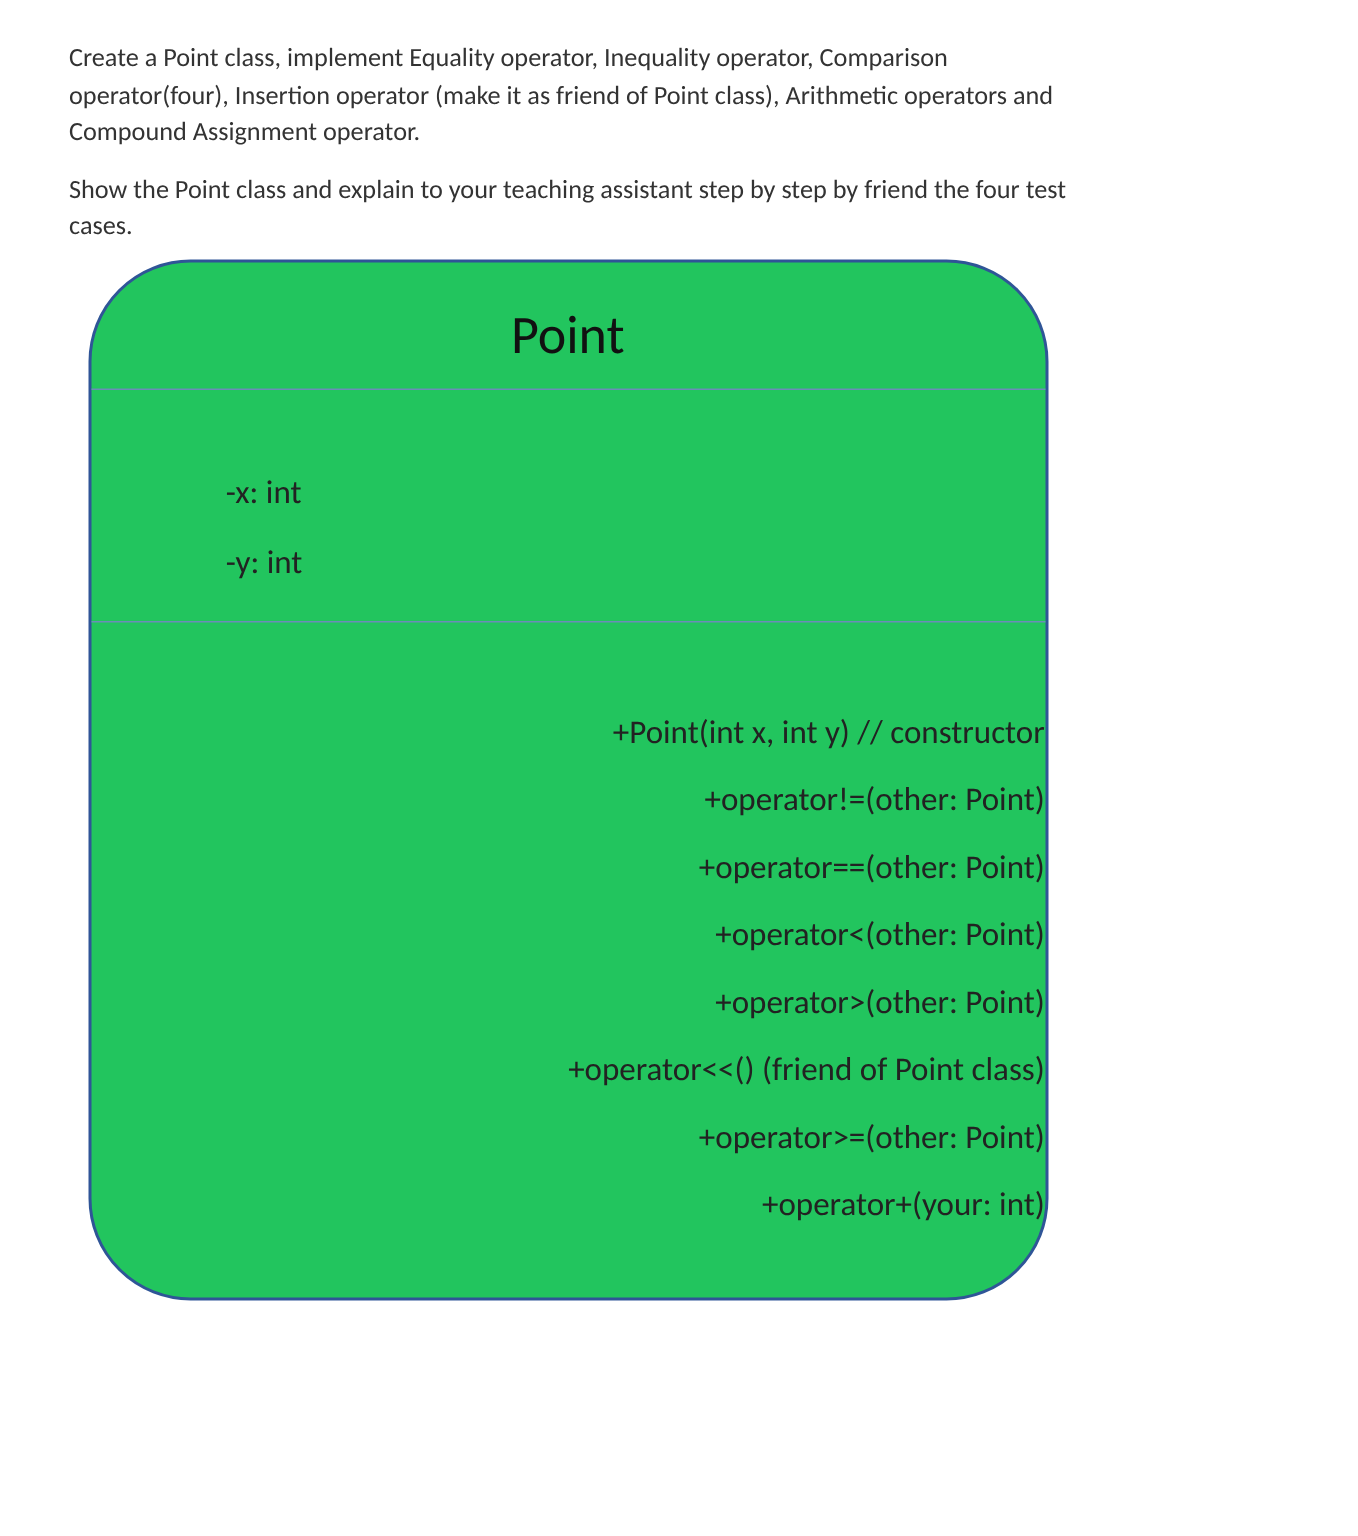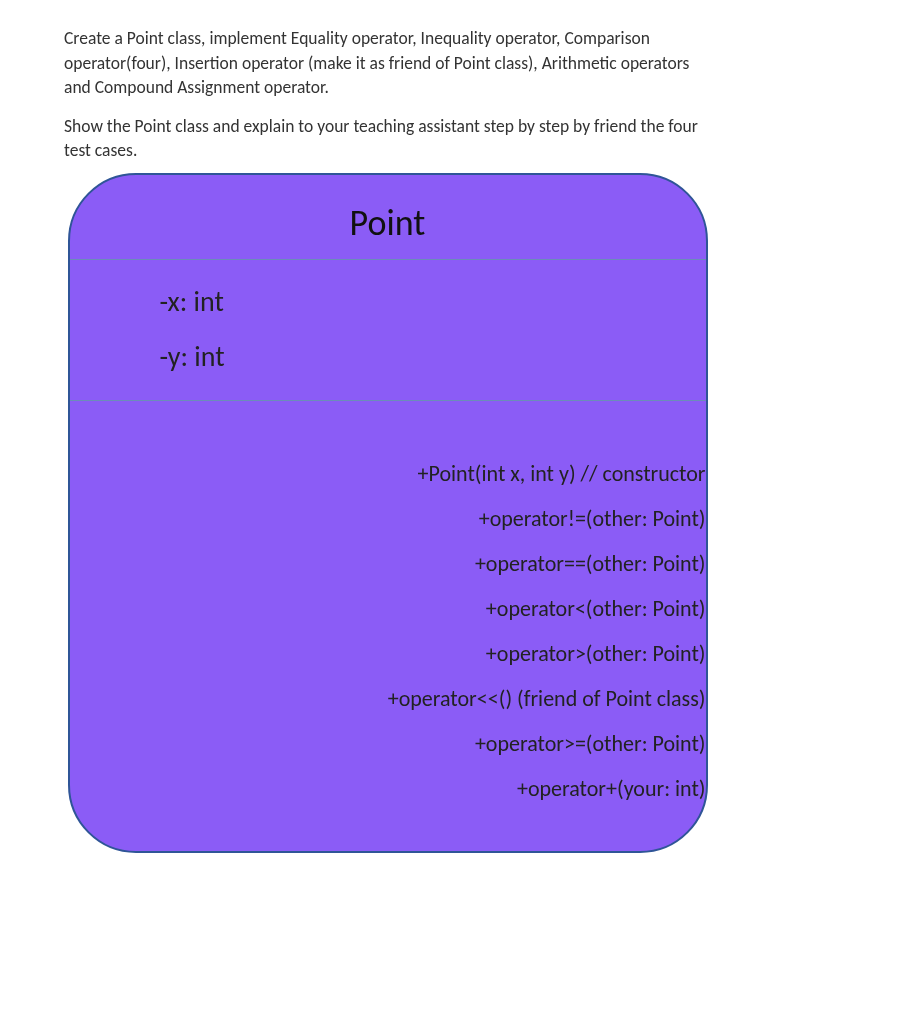--- a/index.html
+++ b/index.html
@@ -6,60 +6,61 @@
     margin: 0;
     padding: 0;
     background: #ffffff;
     font-family: "Calibri", "Segoe UI", Arial, sans-serif;
     color: #222;
   }
   .page {
     width: 757px;
     min-height: 1024px;
     box-sizing: border-box;
-    padding: 26px 46px 40px 64px;
+    padding: 26px 46px 40px 46px;
   }
   .intro {
     font-size: 17.5px;
     line-height: 1.4;
     color: #333;
     margin-bottom: 16px;
   }
   .intro p {
     margin: 0 0 14px 0;
   }
   .diagram-wrap {
     display: flex;
     justify-content: center;
     margin-top: -6px;
   }
   .class-box {
     width: 640px;
     border: 2px solid #2f5597;
     border-radius: 68px;
-    background: #8b5cf6;
+    background: #22c55e;
     padding: 20px 0 40px 0;
     box-sizing: border-box;
   }
   .class-title {
     text-align: center;
     font-size: 36px;
     font-weight: 400;
     color: #111;
     padding: 6px 0 14px 0;
   }
   .section-divider {
     border: none;
     border-top: 1px solid #6b8db8;
     margin: 0;
   }
   .attrs {
     padding: 14px 0 16px 90px;
-    font-size: 28px;
+    font-size: 22px;
     color: #222;
+    margin-top: 30px;
   }
   .attrs .attr {
     padding: 10px 0;
   }
   .methods {
     padding: 50px 0 0 90px;
     font-size: 22px;
     color: #222;
     text-align: right;
   }

